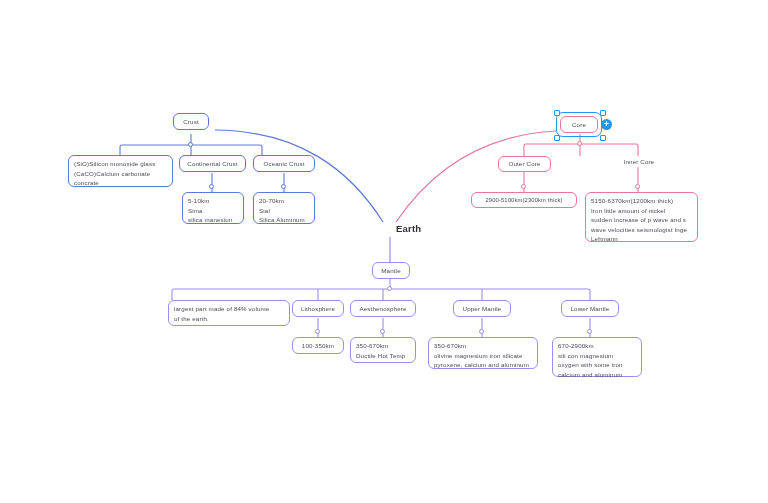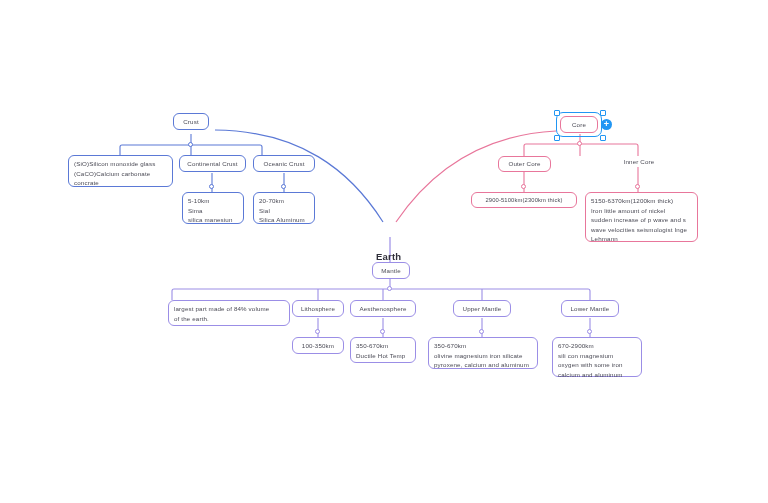--- a/index.html
+++ b/index.html
@@ -63,21 +63,21 @@
     <path d="M172,300 L172,291 Q172,289 174,289 L588,289 Q590,289 590,291 L590,300" fill="none" stroke="#9b8ee6" stroke-width="1.1"></path>
     <path d="M318,289 L318,300" fill="none" stroke="#9b8ee6" stroke-width="1.1"></path>
     <path d="M383,289 L383,300" fill="none" stroke="#9b8ee6" stroke-width="1.1"></path>
     <path d="M482,289 L482,300" fill="none" stroke="#9b8ee6" stroke-width="1.1"></path>
     <path d="M318,318 L318,337" fill="none" stroke="#9b8ee6" stroke-width="1.1"></path>
     <path d="M383,318 L383,337" fill="none" stroke="#9b8ee6" stroke-width="1.1"></path>
     <path d="M482,318 L482,337" fill="none" stroke="#9b8ee6" stroke-width="1.1"></path>
     <path d="M590,318 L590,337" fill="none" stroke="#9b8ee6" stroke-width="1.1"></path>
   </svg>
 
-  <div class="root" style="left:376px;top:223px;margin-top:28px;">Earth</div>
+  <div class="root" style="left:396px;top:223px;">Earth</div>
 
   <div class="node blue" style="left:173px;top:113px;width:36px;height:17px;">Crust</div>
   <div class="jdot blue" style="left:188px;top:142px;"></div>
 
   <div class="node blue multi" style="left:68px;top:155px;width:105px;height:32px;">
       <div>(SiO)Silicon monoxide glass</div>
       <div>(CaCO)Calcium carbonate</div>
       <div>concrate</div>
     </div>
 

